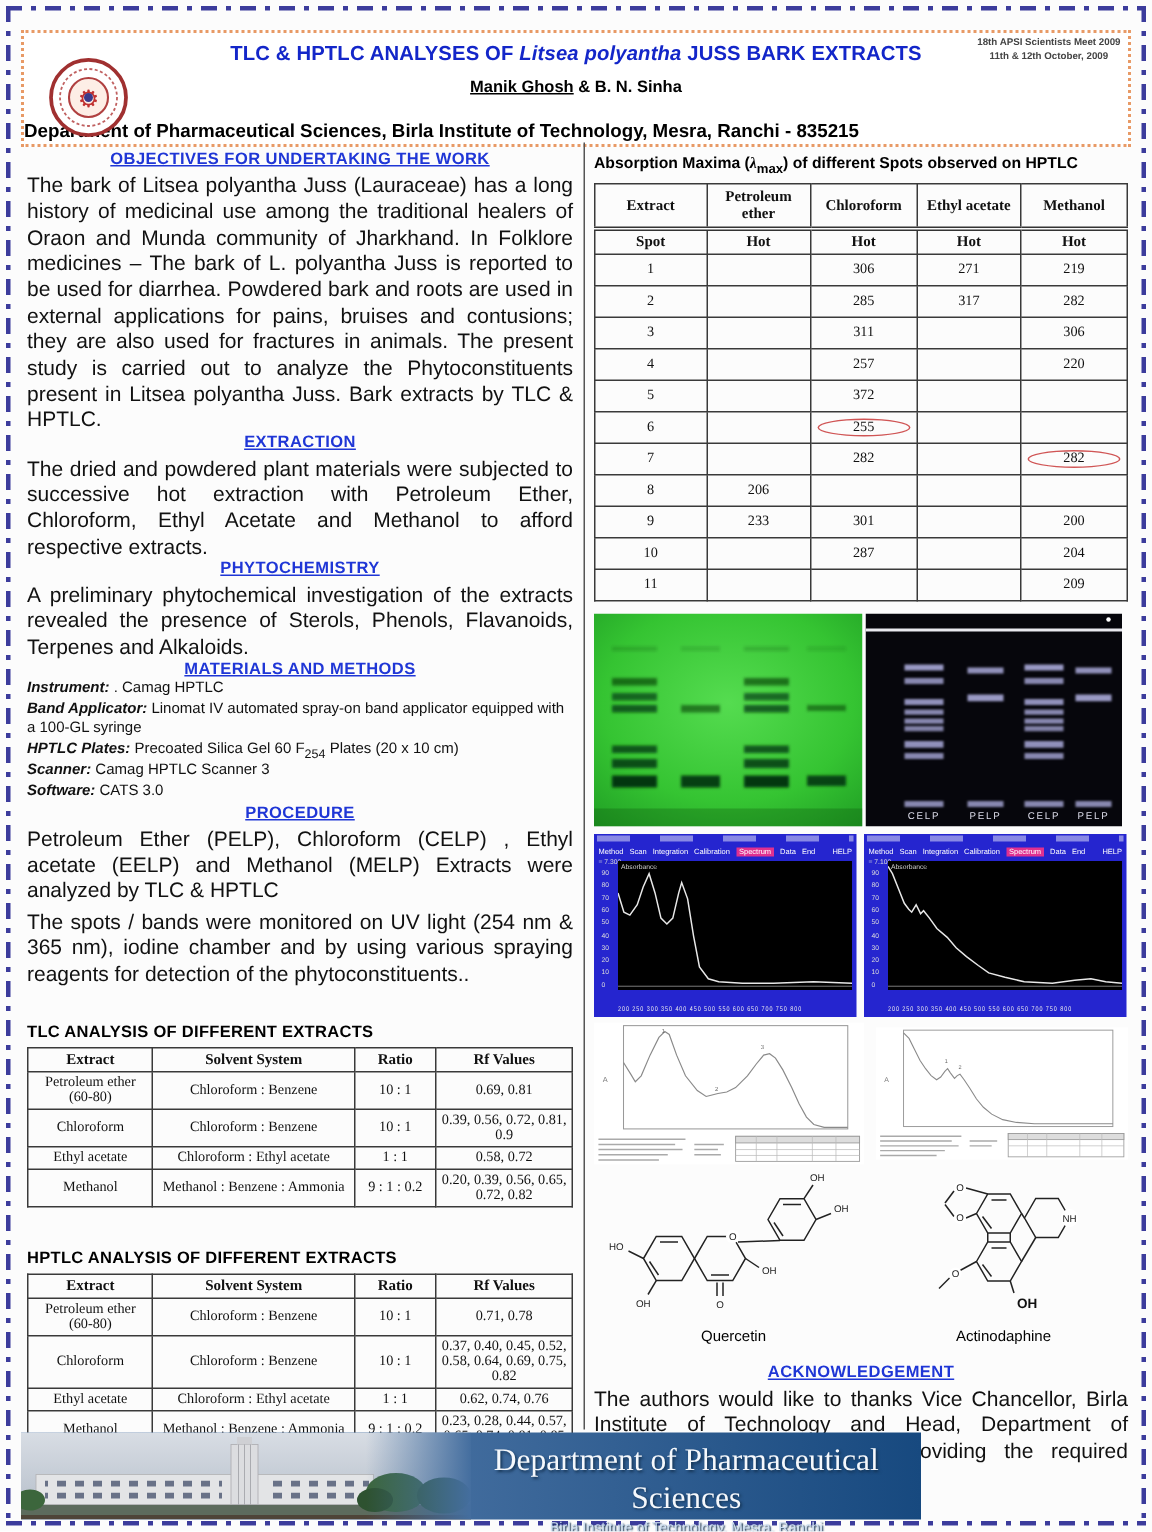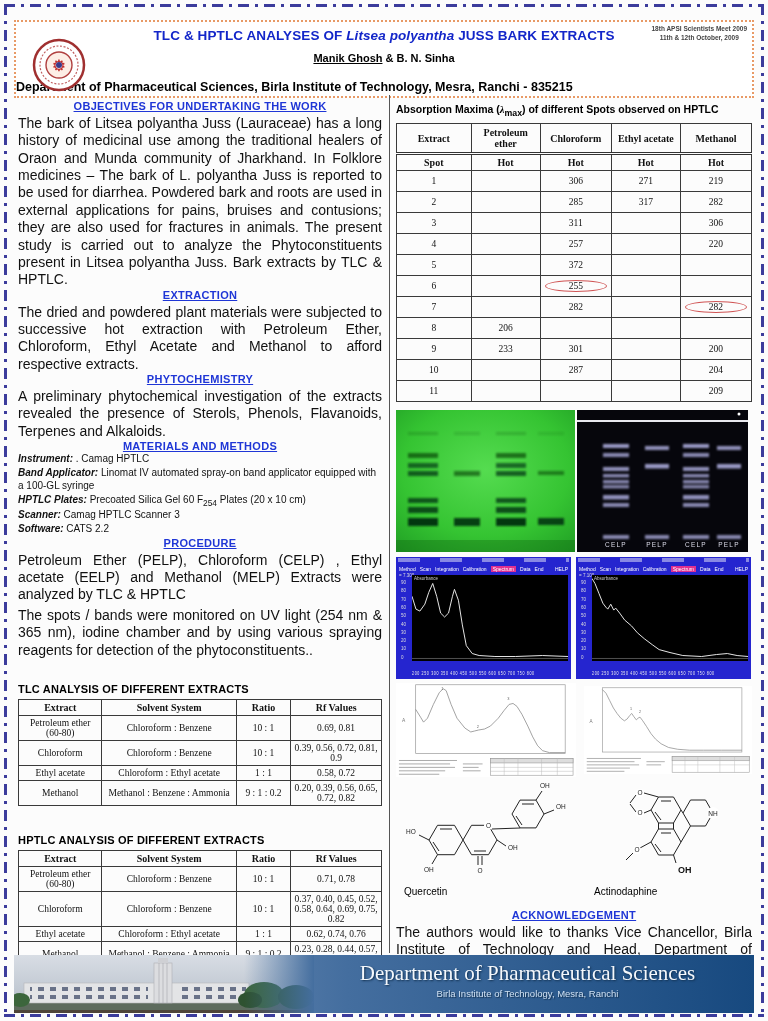--- a/index.html
+++ b/index.html
@@ -48,26 +48,26 @@
   .cats-menu .hl{background:#e03090;padding:0 2px;}
   .cats-menu .help{margin-left:auto;}
   .cats-val{position:absolute;left:3px;top:16px;font-size:4.5px;color:#ddd;}
   .yticks{position:absolute;left:5px;top:22px;font-size:4.5px;line-height:8.3px;color:#ddd;white-space:pre-line;}
   .cats-plot{position:absolute;left:16px;top:18px;width:156px;height:86px;background:#000;}
   .abs-lbl{position:absolute;left:2px;top:1px;font-size:4.5px;color:#ccc;}
   .cats-x{position:absolute;left:16px;bottom:3px;width:156px;font-size:4.5px;color:#eee;white-space:nowrap;letter-spacing:.8px;transform:scaleX(.8);transform-origin:left;}
 
   .spec-row{display:flex;gap:8px;margin-top:3px;}
   .struct-row{display:flex;justify-content:space-between;padding:0 8px;margin-top:2px;}
-  .struct{}
+  .struct{text-align:center;}
   .struct-name{font-size:10px;color:#000;margin-top:2px;}
 
   .ack-body{font-size:10px;line-height:1.24;text-align:justify;margin-top:4px;}
 
-  .footer{position:absolute;left:14px;top:955px;width:740px;height:58px;background:linear-gradient(90deg,#8aa3c4 0%,#446e9f 45%,#17497f 100%);}
+  .footer{position:absolute;left:14px;top:955px;width:600px;height:58px;background:linear-gradient(90deg,#8aa3c4 0%,#446e9f 45%,#17497f 100%);}
   .footer-photo{position:absolute;left:0;top:0;}
   .footer-text{position:absolute;left:295px;right:8px;top:6px;text-align:center;}
   .footer-title{font-family:"Liberation Serif",serif;font-size:21px;color:#f5f8fc;text-shadow:1px 1px 2px #12304f;}
   .footer-sub{font-size:9.5px;color:#cfe0f2;margin-top:2px;text-shadow:1px 1px 1px #12304f;}
 </style>
 </head>
 <body>
 
 <div class="poster">
 
@@ -103,21 +103,21 @@
     <p class="bodytxt">The dried and powdered plant materials were subjected to successive hot extraction with Petroleum Ether, Chloroform, Ethyl Acetate and Methanol to afford respective extracts.</p>
 
     <h2 class="sec mt20">PHYTOCHEMISTRY</h2>
     <p class="bodytxt">A preliminary phytochemical investigation of the extracts revealed the presence of Sterols, Phenols, Flavanoids, Terpenes and Alkaloids.</p>
 
     <h2 class="sec mt16">MATERIALS AND METHODS</h2>
     <p class="mat"><span class="mlabel">Instrument:</span><span> . Camag HPTLC</span></p>
     <p class="mat"><span class="mlabel">Band Applicator:</span><span> Linomat IV automated spray-on band applicator equipped with a 100-GL syringe</span></p>
     <p class="mat"><span class="mlabel">HPTLC Plates:</span><span> Precoated Silica Gel 60 F</span><sub>254</sub><span> Plates (20 x 10 cm)</span></p>
     <p class="mat"><span class="mlabel">Scanner:</span><span> Camag HPTLC Scanner 3</span></p>
-    <p class="mat"><span class="mlabel">Software:</span><span> CATS 2.2</span></p>
+    <p class="mat"><span class="mlabel">Software:</span><span> CATS 3.0</span></p>
 
     <h2 class="sec mt22">PROCEDURE</h2>
     <p class="bodytxt">Petroleum Ether (PELP), Chloroform (CELP) , Ethyl acetate (EELP) and Methanol (MELP) Extracts were analyzed by TLC &amp; HPTLC</p>
     <p class="bodytxt" style="">The spots / bands were monitored on UV light (254 nm &amp; 365 nm), iodine chamber and by using various spraying reagents for detection of the phytoconstituents..</p>
 
     <div class="tbl-title mt24">TLC ANALYSIS OF DIFFERENT EXTRACTS</div>
     <table class="lefttbl">
       <colgroup>
           <col style="width:23%">
           <col style="width:37%">

